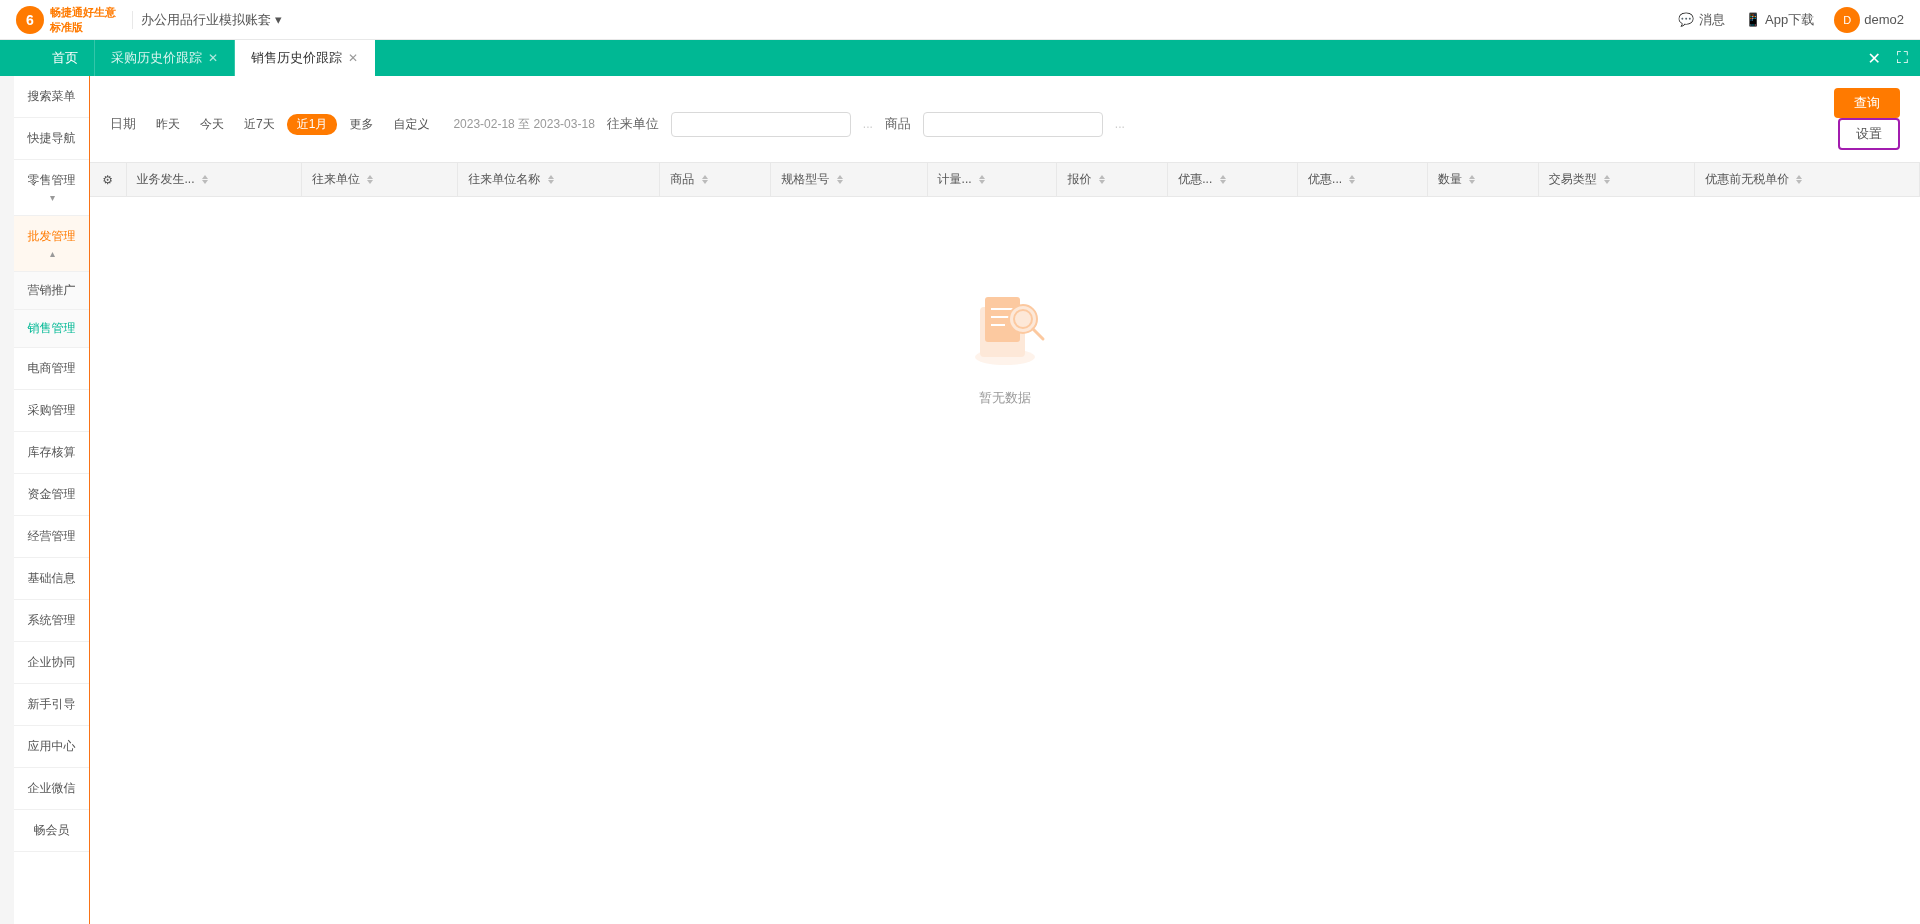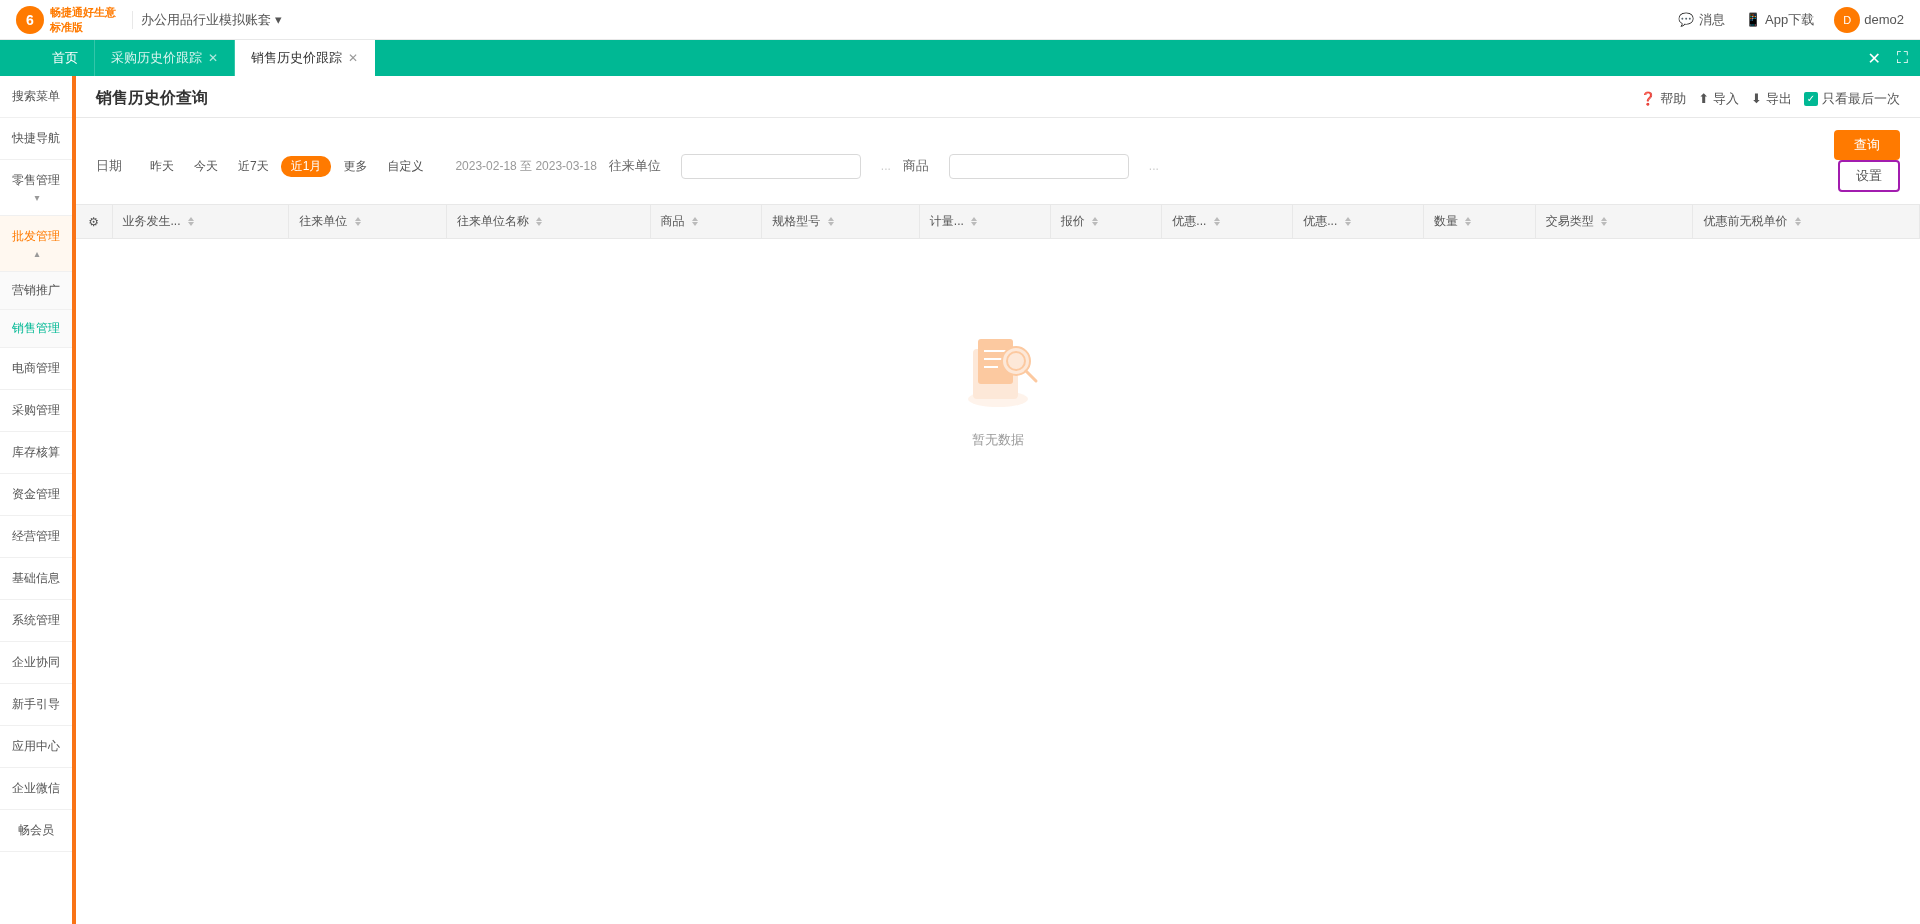--- a/index.html
+++ b/index.html
@@ -133,25 +133,26 @@
     .main-layout {
       display: flex;
       flex: 1;
       overflow: hidden;
     }
 
     
     .sidebar {
       width: 76px;
       background: #fff;
-      border-right: 4px solid #f97316;
+      border-right: 1px solid #f97316;
       display: flex;
       flex-direction: column;
       overflow-y: auto;
       flex-shrink: 0;
+      margin-left: 14px;
     }
     .sidebar-item {
       padding: 12px 8px;
       text-align: center;
       cursor: pointer;
       font-size: 12px;
       color: #555;
       border-bottom: 1px solid #f0f0f0;
       display: flex;
       flex-direction: column;
@@ -289,21 +290,21 @@
       color: #333;
       outline: none;
     }
     .filter-dots {
       color: #ccc;
       font-size: 12px;
     }
     .filter-section {
       display: flex;
       align-items: center;
-      gap: 20px;
+      gap: 12px;
       margin-top: 10px;
     }
 
     .query-btn {
       background: #ff7a00;
       color: white;
       border: none;
       border-radius: 4px;
       padding: 6px 20px;
       font-size: 13px;
@@ -499,41 +500,20 @@
     <div class="sidebar-item">
       <span>企业微信</span>
     </div>
     <div class="sidebar-item">
       <span>畅会员</span>
     </div>
   </div>
 
   <div class="content-area">
 
-    <div class="page-header">
-      <div class="page-title">销售历史价查询</div>
-      <div class="page-actions">
-        <div class="action-item">
-          <span>❓</span>
-          <span>帮助</span>
-        </div>
-        <div class="action-item">
-          <span>⬆</span>
-          <span>导入</span>
-        </div>
-        <div class="action-item">
-          <span>⬇</span>
-          <span>导出</span>
-        </div>
-        <div class="checkbox-label">
-          <div class="checkbox-checked">✓</div>
-          <span>只看最后一次</span>
-        </div>
-      </div>
-    </div>
 
     <div class="filter-area">
       <div class="filter-row">
 
         <div class="filter-section">
           <span class="filter-label">日期</span>
           <div class="date-shortcuts">
             <button class="date-btn">昨天</button>
             <button class="date-btn">今天</button>
             <button class="date-btn">近7天</button>

